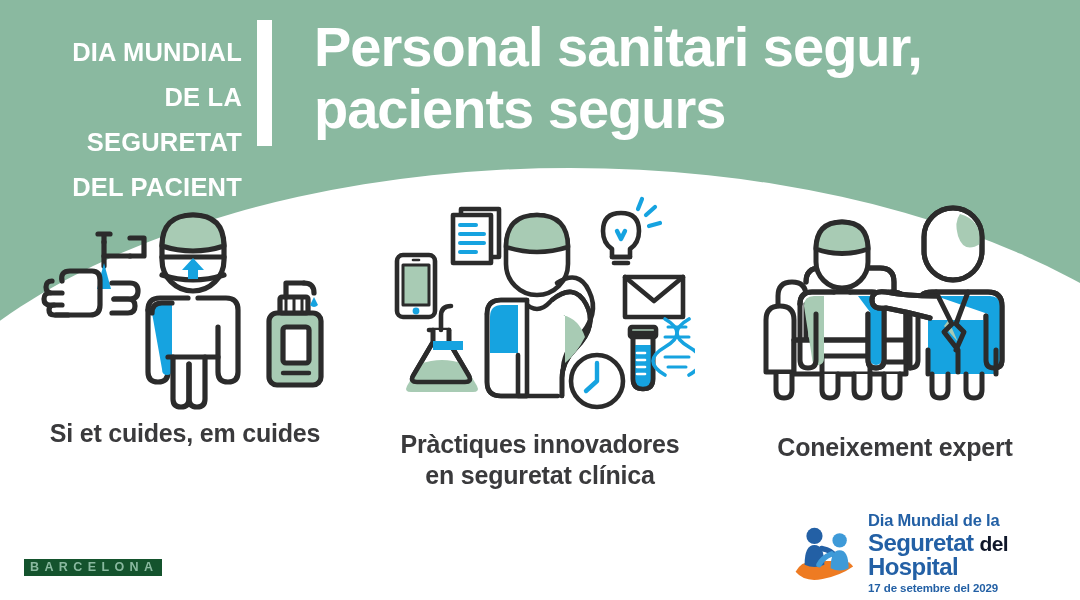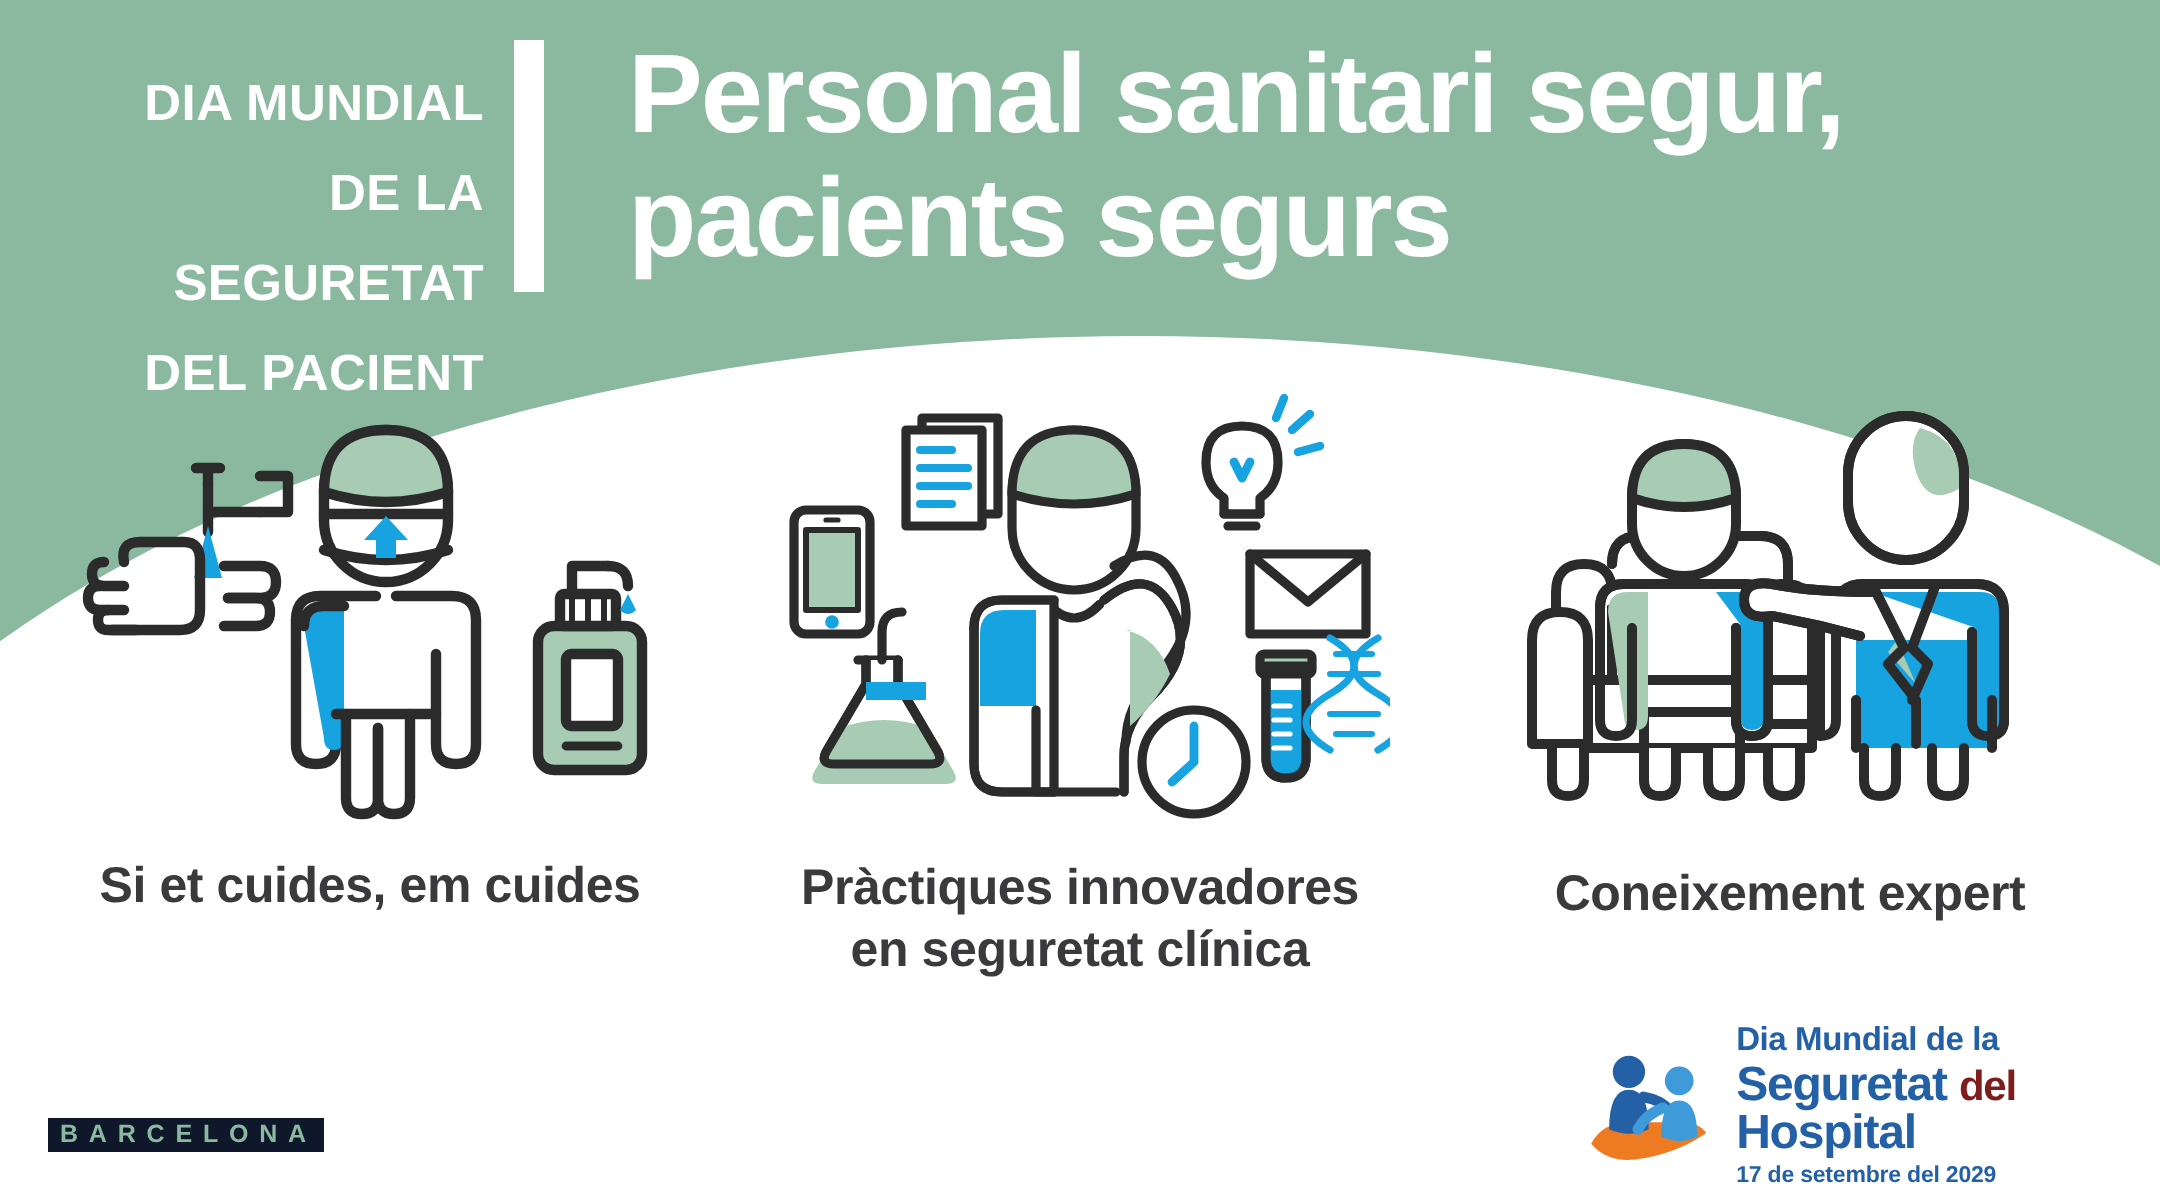--- a/index.html
+++ b/index.html
@@ -78,41 +78,41 @@
 
   .art { display:block; margin:0 auto; }
 
   .caption {
     color:#3a3a3c;
     font-weight:bold;
     font-size:25px;
     line-height:1.22;
     letter-spacing:-0.2px;
   }
-  #panel-1 .caption { margin-top:18px; }
+  #panel-1 .caption { margin-top:8px; }
   #panel-2 .caption { margin-top:14px; }
   #panel-3 .caption { margin-top:22px; }
 
   
   #clinic-logo {
     position:absolute;
     left:24px; top:514px;
     z-index:7;
     color:#ffffff;
   }
   #clinic-word {
     font-size:40px;
     font-weight:300;
     letter-spacing:5px;
     line-height:1;
     color:#ffffff;
   }
   #clinic-bcn {
     margin-top:5px;
-    background:#0f172a;
+    background:#14532d;
     color:#8ab9a0;
     font-size:12.5px;
     letter-spacing:5.4px;
     font-weight:bold;
     padding:2px 4px 2px 6px;
     display:inline-block;
     line-height:1;
     text-align:right;
   }
   #clinic-sub {
@@ -126,21 +126,21 @@
     position:absolute;
     left:792px; top:512px;
     z-index:7;
     display:flex;
     align-items:center;
     gap:6px;
   }
   .wpsd-text { line-height:1; }
   .wpsd-l1 { font-size:16.5px; color:#2360a5; font-weight:bold; letter-spacing:-0.2px; }
   .wpsd-l2 { font-size:24px; color:#2360a5; font-weight:bold; letter-spacing:-0.6px; margin-top:2px; }
-  .wpsd-l2 .light { color:#7f1d1d; font-size:21px; }
+  .wpsd-l2 .light { color:#0f172a; font-size:21px; }
   .wpsd-l3 { font-size:11.5px; color:#2360a5; font-weight:bold; margin-top:4px; letter-spacing:-0.1px; }
 </style>
 </head>
 <body>
 
 <div id="stage">
 
   <div id="white-oval"></div>
 
   <div id="header">

